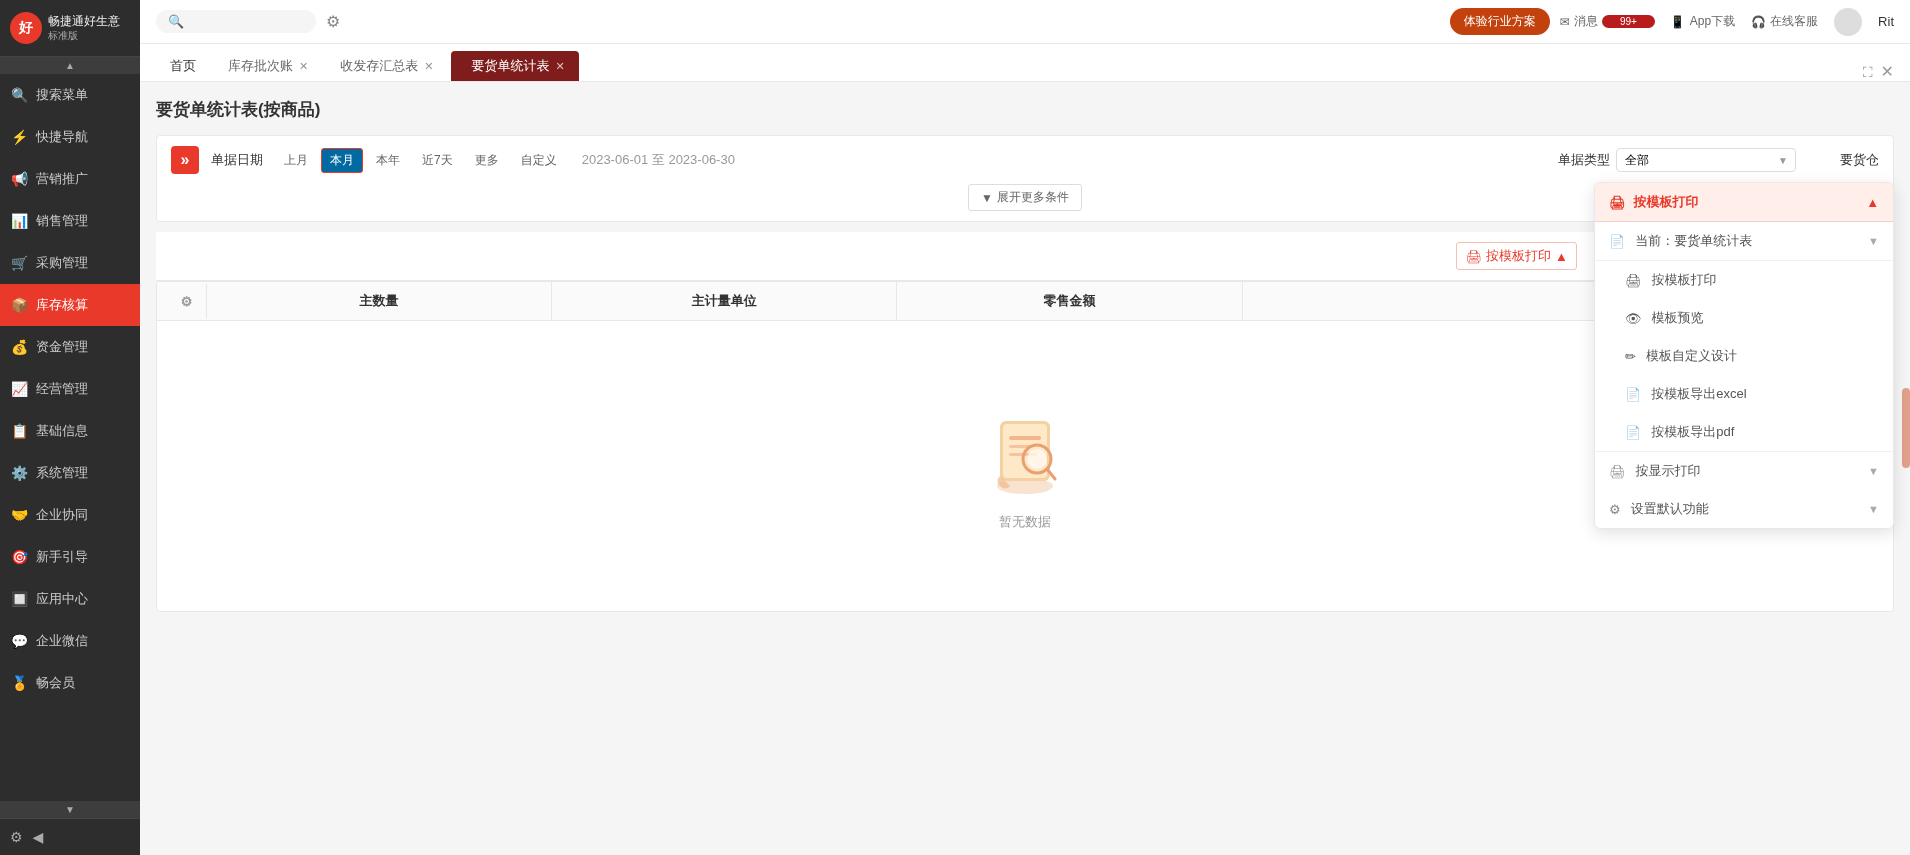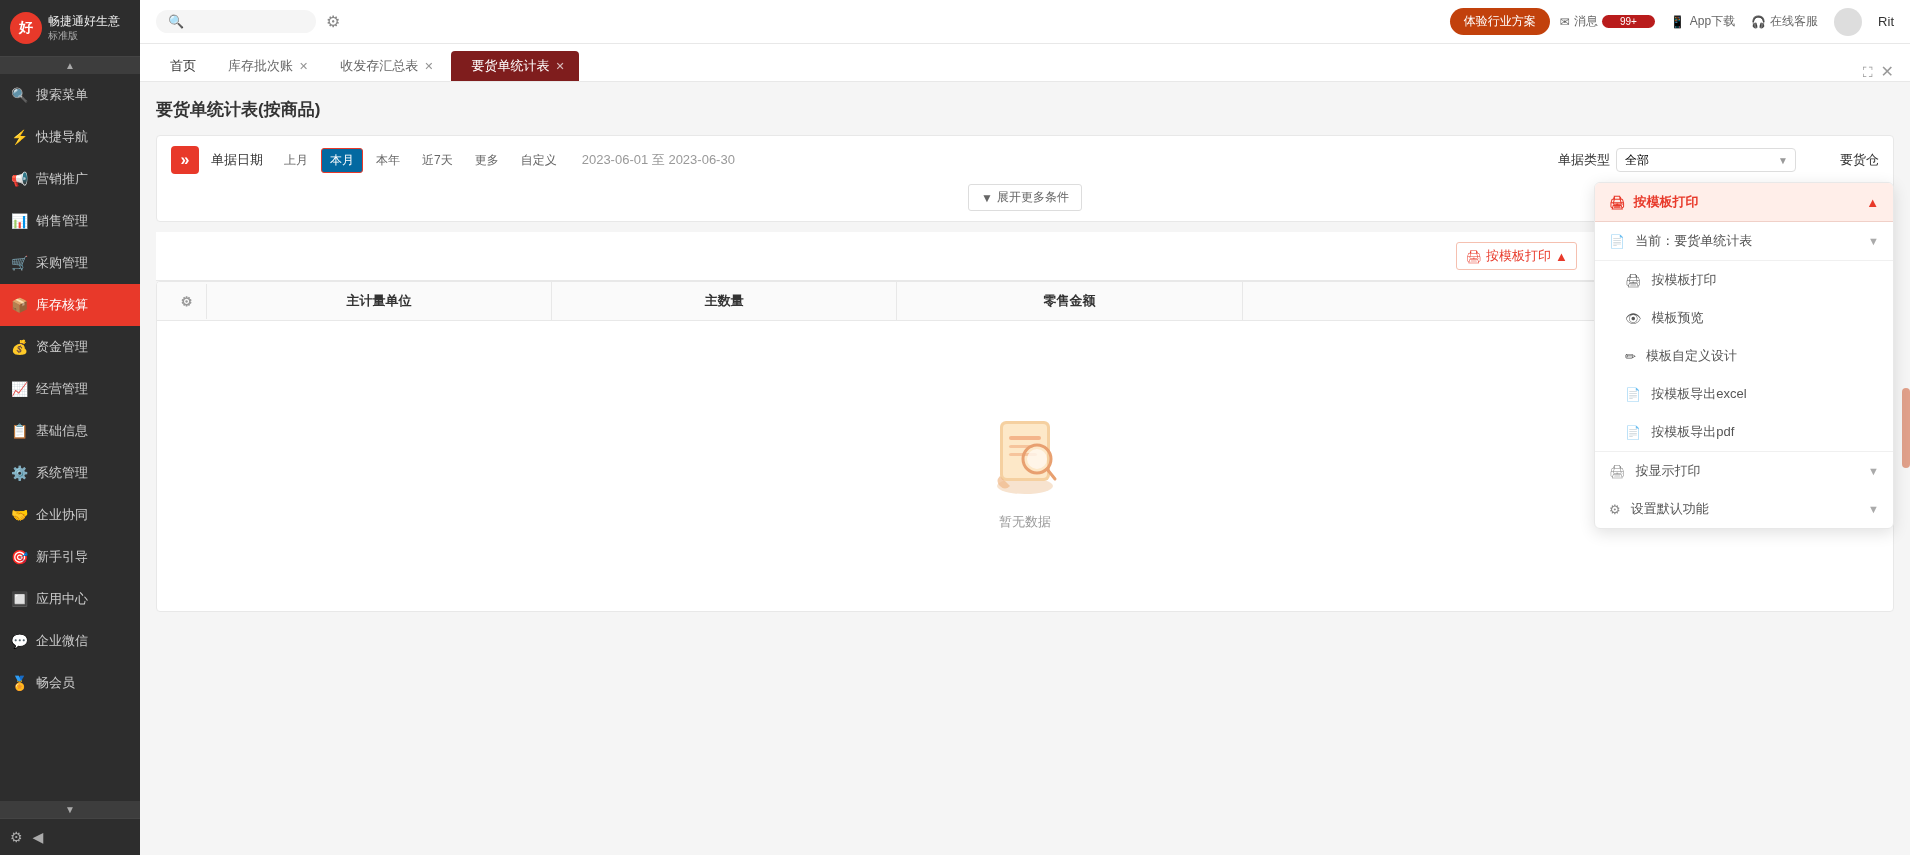--- a/index.html
+++ b/index.html
@@ -495,22 +495,22 @@
       <div class="toolbar-btn">
         <span>...</span>
       </div>
       <button class="toolbar-btn primary">查询</button>
       <button class="toolbar-btn outline" style="border:1px solid #ddd;">设置</button>
     </div>
 
     <div class="data-table">
       <div class="table-header">
         <div class="th th-settings">⚙</div>
+        <div class="th">主数量</div>
         <div class="th">主计量单位</div>
-        <div class="th">主数量</div>
         <div class="th">零售金额</div>
         <div style="flex:2"></div>
       </div>
 
       <div class="empty-state">
         <div class="empty-icon">
           <svg width="100" height="100" viewBox="0 0 100 100" xmlns="http://www.w3.org/2000/svg">
 
             <ellipse cx="50" cy="85" rx="28" ry="8" fill="#f0c8a0" opacity="0.5"></ellipse>
             <rect x="25" y="20" width="50" height="60" rx="6" fill="#f5d0a0"></rect>

